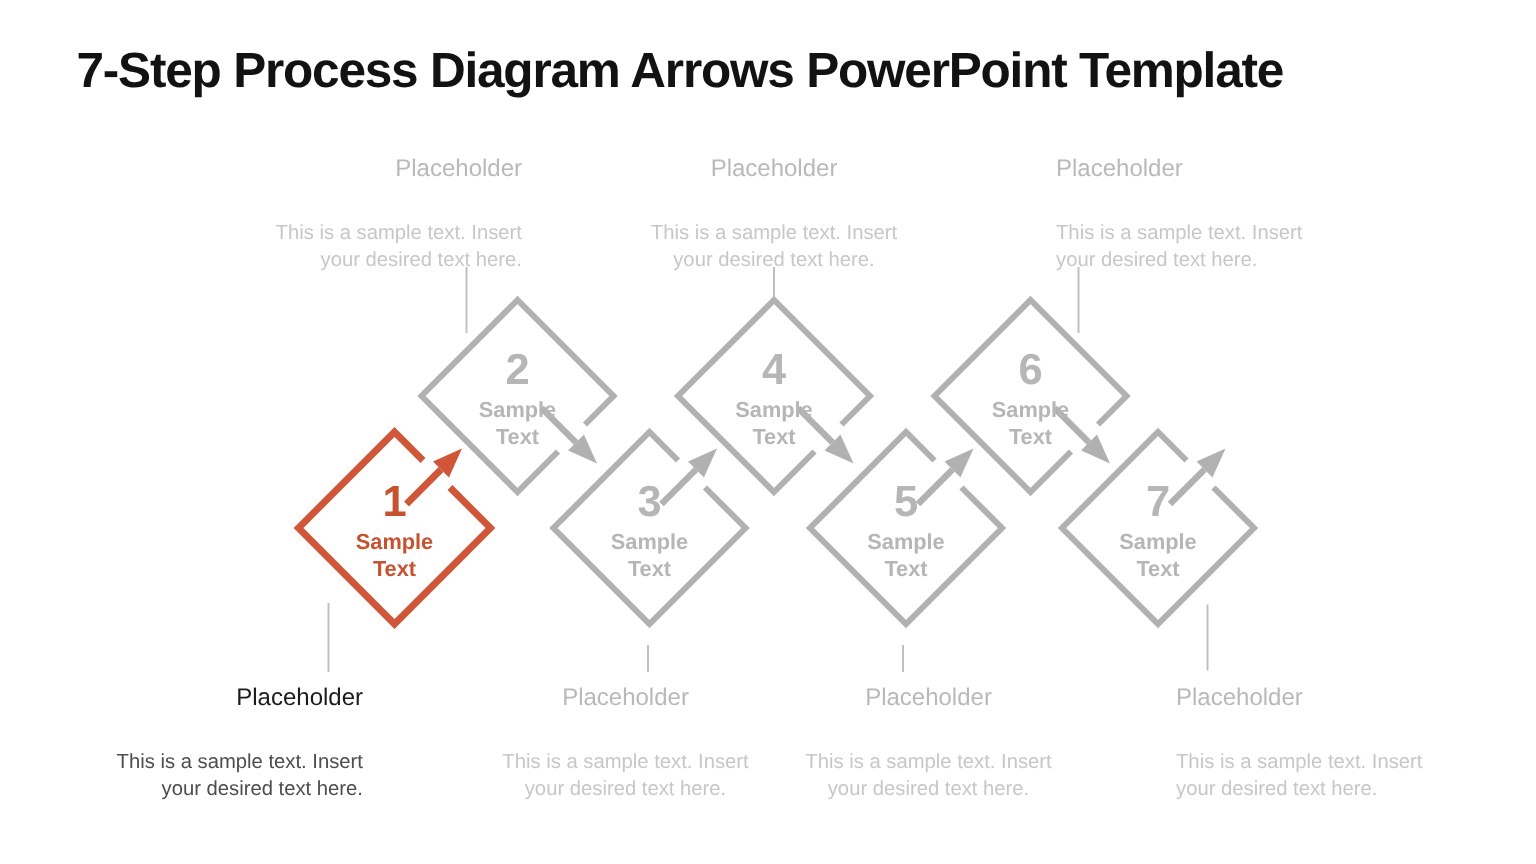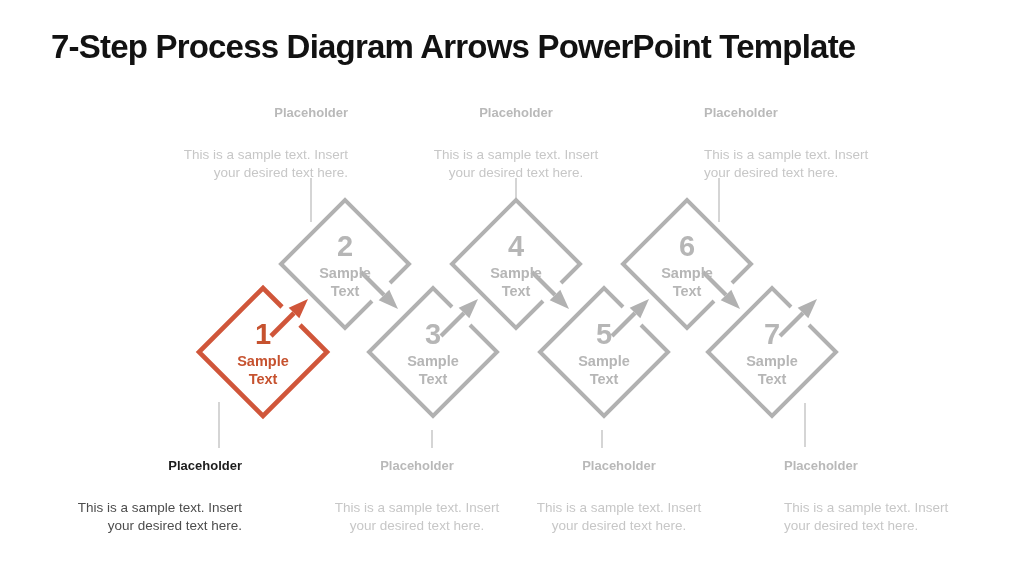--- a/index.html
+++ b/index.html
@@ -26,22 +26,22 @@
     font-weight:bold;
     text-anchor:middle;
   }
   .step-num{font-size:29px;}
   .step-label{font-size:14.5px;}
   .ph{
     position:absolute;
     width:210px;
   }
   .ph-title{
-    font-size:13px;
-    font-weight:bold;
+    font-size:16px;
+    font-weight:normal;
     line-height:22px;
     white-space:nowrap;
   }
   .ph-body{
     margin-top:22px;
     font-size:13.5px;
     line-height:18px;
   }
   .ph-body div{white-space:nowrap;}
   .ph-gray .ph-title{color:#B9B9B9;}

